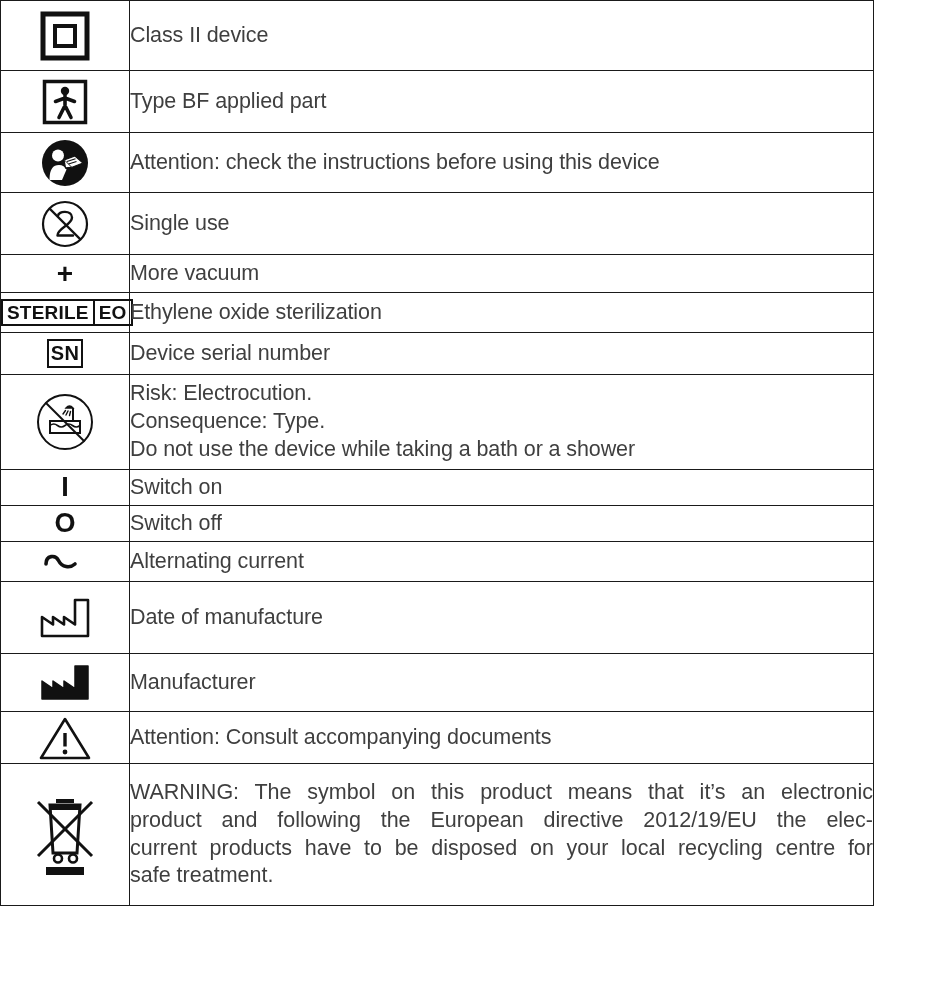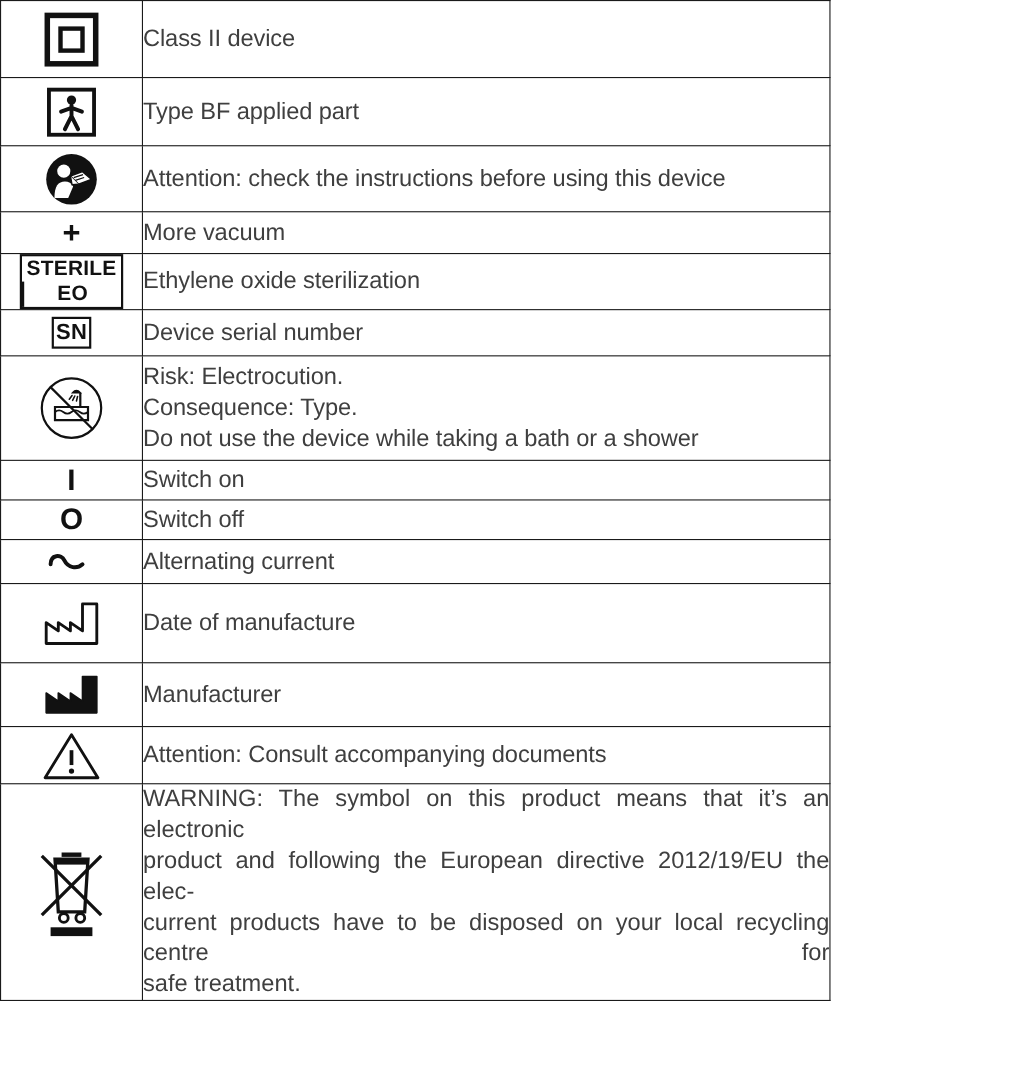--- a/index.html
+++ b/index.html
@@ -7,21 +7,21 @@
     padding: 0;
     background: #ffffff;
   }
   body {
     width: 929px;
     height: 983px;
     font-family: "Liberation Sans", sans-serif;
     color: #3a3a3a;
   }
   #symbols-table {
-    width: 755px;
+    width: 874px;
     margin: 0;
     border-collapse: collapse;
     table-layout: fixed;
   }
   #symbols-table td {
     border: 1px solid #1a1a1a;
     padding: 0;
     vertical-align: middle;
   }
   .sym-cell {
@@ -66,21 +66,20 @@
   .glyph-plus { font-size: 28px; }
   .glyph-on { font-size: 27px; }
   .glyph-off { font-size: 27px; }
   .boxlabel {
     display: inline-flex;
     border: 2.5px solid #111;
     align-items: stretch;
     line-height: 1;
     font-weight: bold;
     color: #111;
-    flex-direction: column;
   }
   .boxlabel span {
     padding: 2px 4px;
     font-size: 19px;
     letter-spacing: 0.2px;
     display: inline-block;
   }
   .boxlabel .divcell {
     border-left: 2.5px solid #111;
   }
@@ -148,20 +147,32 @@
           <path d="M24 22 L35 18 L43 25 L31.5 29.5 Z" fill="#fff" stroke="#111" stroke-width="1.3" stroke-linejoin="round"></path>
           <path d="M24 22 L25.5 30 L31.5 29.5" fill="#fff" stroke="#111" stroke-width="1.3" stroke-linejoin="round"></path>
           <path d="M27 23.5 L35.5 20.8 M28.5 26 L36.5 23.4" stroke="#111" stroke-width="1.1"></path>
         </svg>
       </td>
       <td class="desc-cell">
         <span>Attention: check the instructions before using this device</span>
       </td>
     </tr>
 
+    <tr style="height:62px">
+      <td class="sym-cell">
+        <svg class="sym-svg" width="50" height="50" viewBox="0 0 50 50">
+          <circle cx="25" cy="25" r="22" fill="none" stroke="#111" stroke-width="2.2"></circle>
+          <path d="M18 17 C18 11.5 32 11 32 18.5 C32 26 17.5 29 17.5 36.5 L33 36.5" fill="none" stroke="#111" stroke-width="2.4" stroke-linecap="round" stroke-linejoin="round"></path>
+          <line x1="9.5" y1="9.5" x2="40.5" y2="40.5" stroke="#111" stroke-width="2.4"></line>
+        </svg>
+      </td>
+      <td class="desc-cell">
+        <span>Single use</span>
+      </td>
+    </tr>
 
     <tr style="height:38px">
       <td class="sym-cell">
         <span class="glyph glyph-plus">+</span>
       </td>
       <td class="desc-cell">
         <span>More vacuum</span>
       </td>
     </tr>
 

